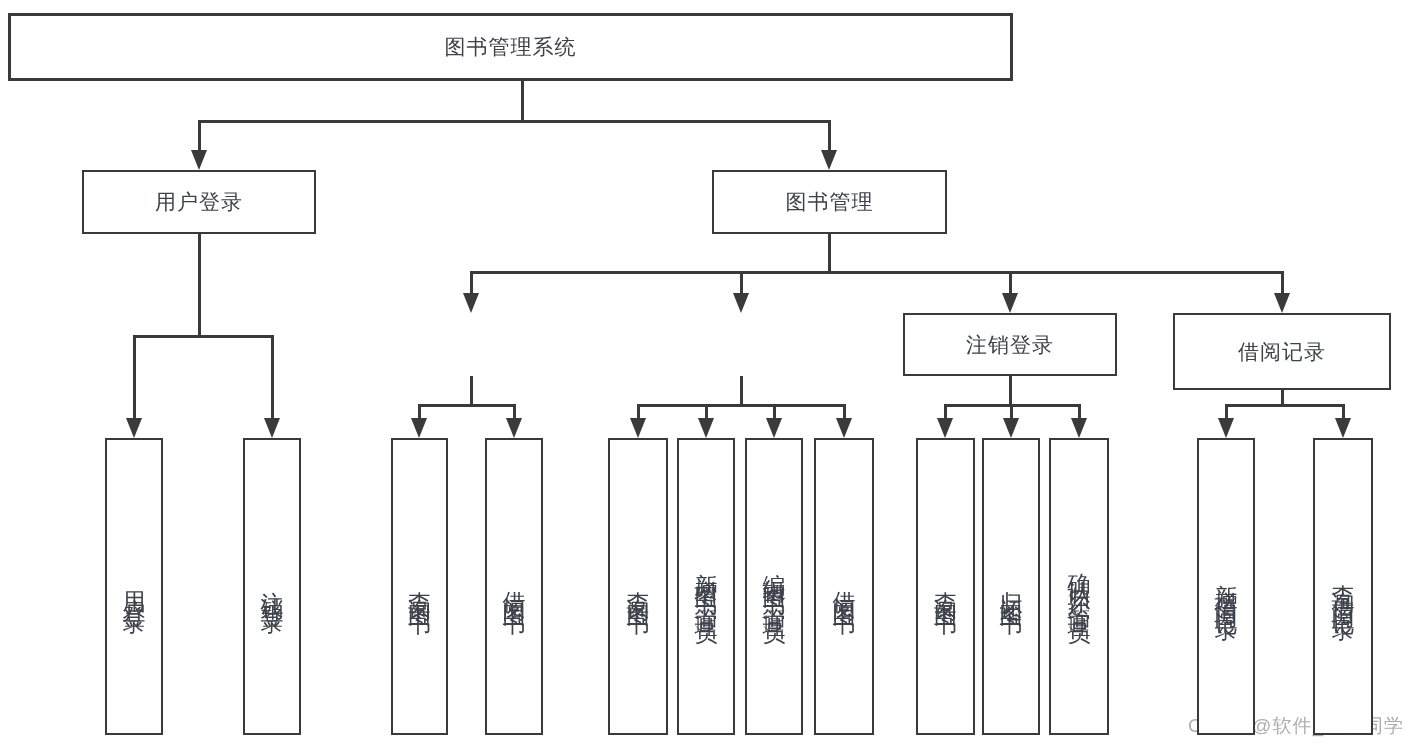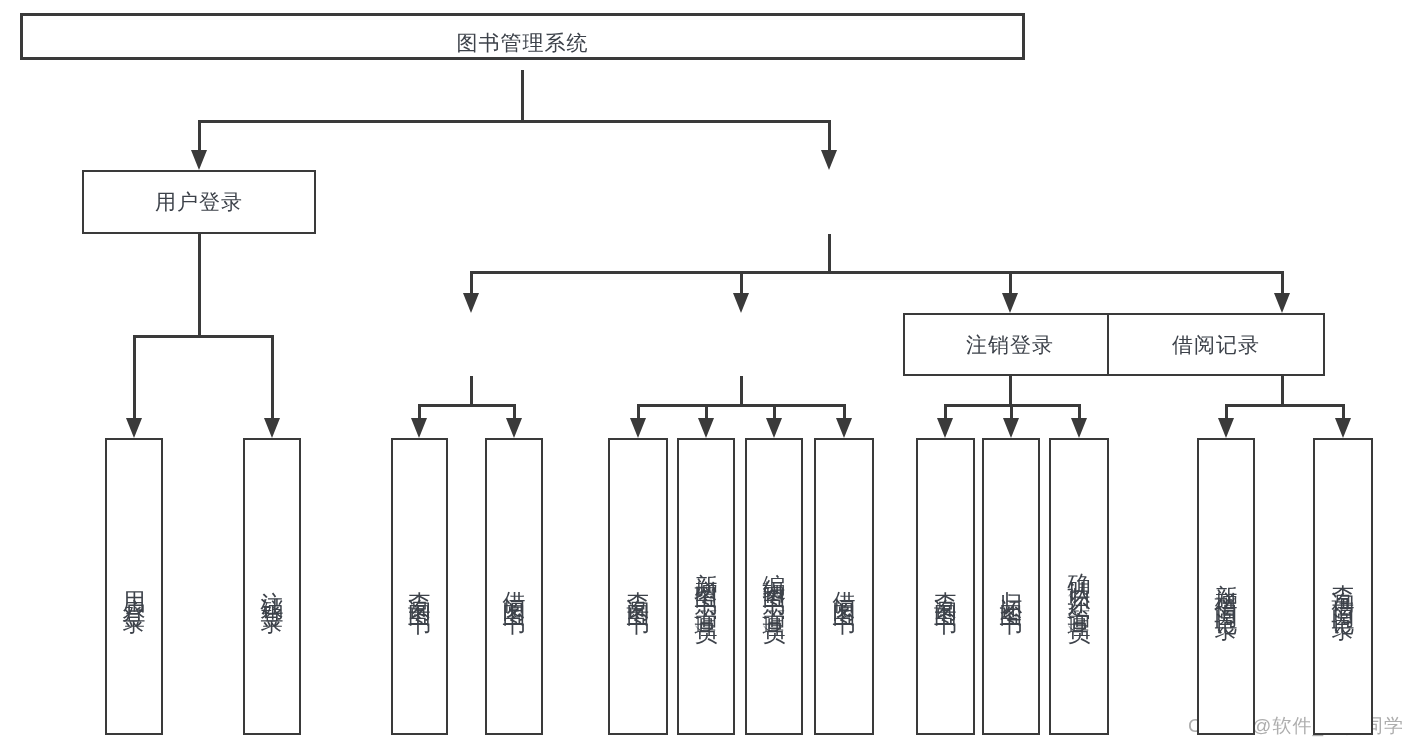--- a/index.html
+++ b/index.html
@@ -107,30 +107,33 @@
     <div class="seg" style="left: 1009.5px; top: 405px; width: 3px; height: 15px;"></div>
     <div class="arrow" style="left: 1003px; top: 418px;"></div>
     <div class="seg" style="left: 1077.5px; top: 405px; width: 3px; height: 15px;"></div>
     <div class="arrow" style="left: 1071px; top: 418px;"></div>
     <div class="seg" style="left: 1280.5px; top: 376px; width: 3px; height: 29px;"></div>
     <div class="seg" style="left: 1224.5px; top: 403.5px; width: 120px; height: 3px;"></div>
     <div class="seg" style="left: 1224.5px; top: 405px; width: 3px; height: 15px;"></div>
     <div class="arrow" style="left: 1218px; top: 418px;"></div>
     <div class="seg" style="left: 1341.5px; top: 405px; width: 3px; height: 15px;"></div>
     <div class="arrow" style="left: 1335px; top: 418px;"></div>
-    <div class="node h root" style="left: 20px; top: 13px; width: 1005px; height: 47px; align-items: flex-end;">
+    <div class="node h root" style="left: 8px; top: 13px; width: 1005px; height: 68px;">
       <span>图书管理系统</span>
     </div>
     <div class="node h" style="left: 82px; top: 170px; width: 234px; height: 64px;">
       <span>用户登录</span>
     </div>
+    <div class="node h" style="left: 712px; top: 170px; width: 235px; height: 64px;">
+      <span>图书管理</span>
+    </div>
     <div class="node h" style="left: 903px; top: 313px; width: 214px; height: 63px;">
       <span>注销登录</span>
     </div>
-    <div class="node h" style="left: 1107px; top: 313px; width: 218px; height: 63px;">
+    <div class="node h" style="left: 1173px; top: 313px; width: 218px; height: 77px;">
       <span>借阅记录</span>
     </div>
     <div class="node v" style="left: 105px; top: 438px; width: 58px; height: 297px;">
       <span>用户登录</span>
     </div>
     <div class="node v" style="left: 243px; top: 438px; width: 58px; height: 297px;">
       <span>注销登录</span>
     </div>
     <div class="node v" style="left: 391px; top: 438px; width: 57px; height: 297px;">
       <span>查询图书</span>

